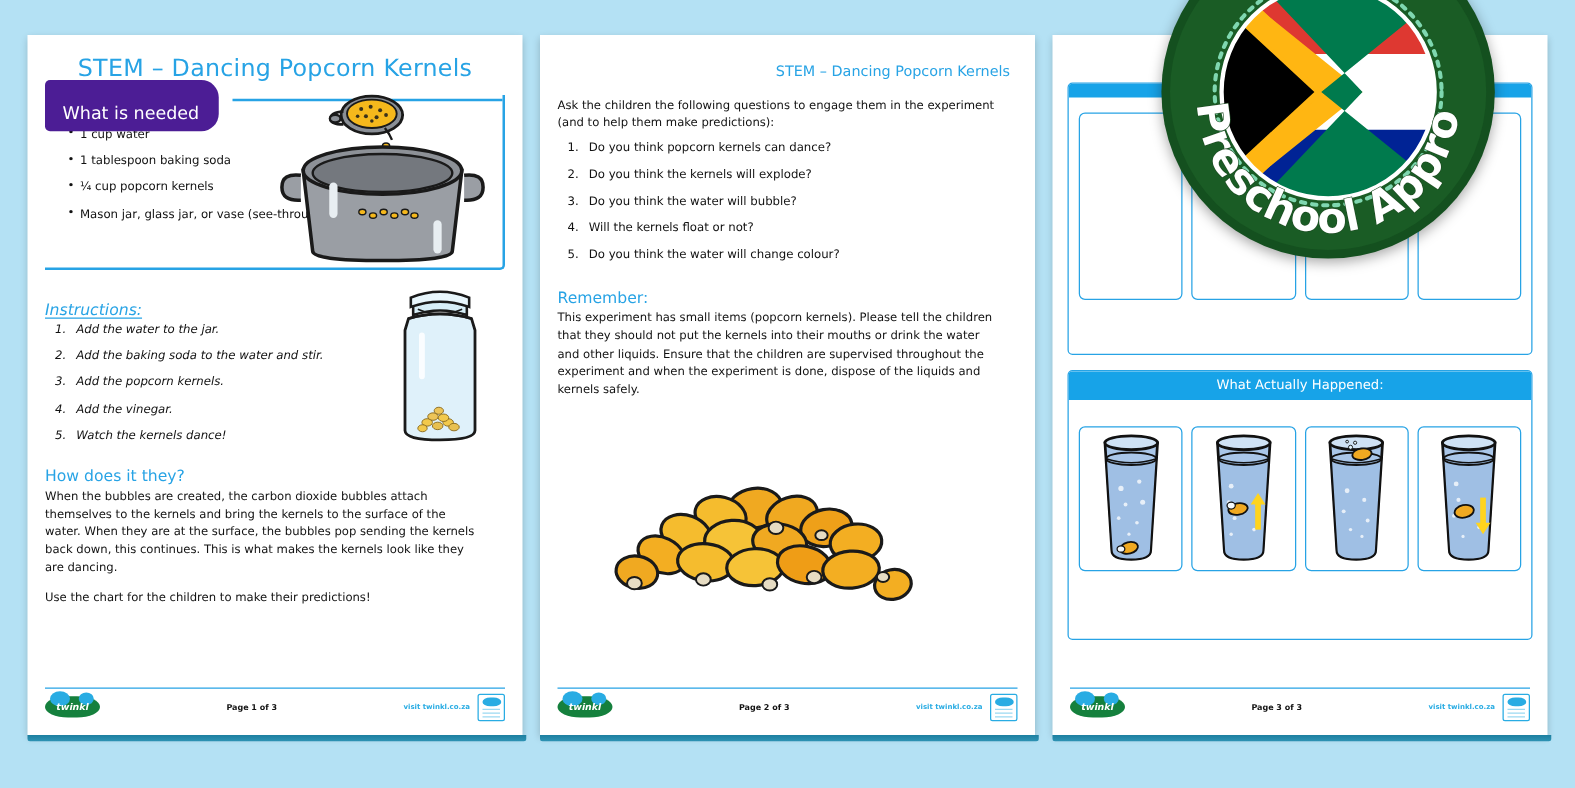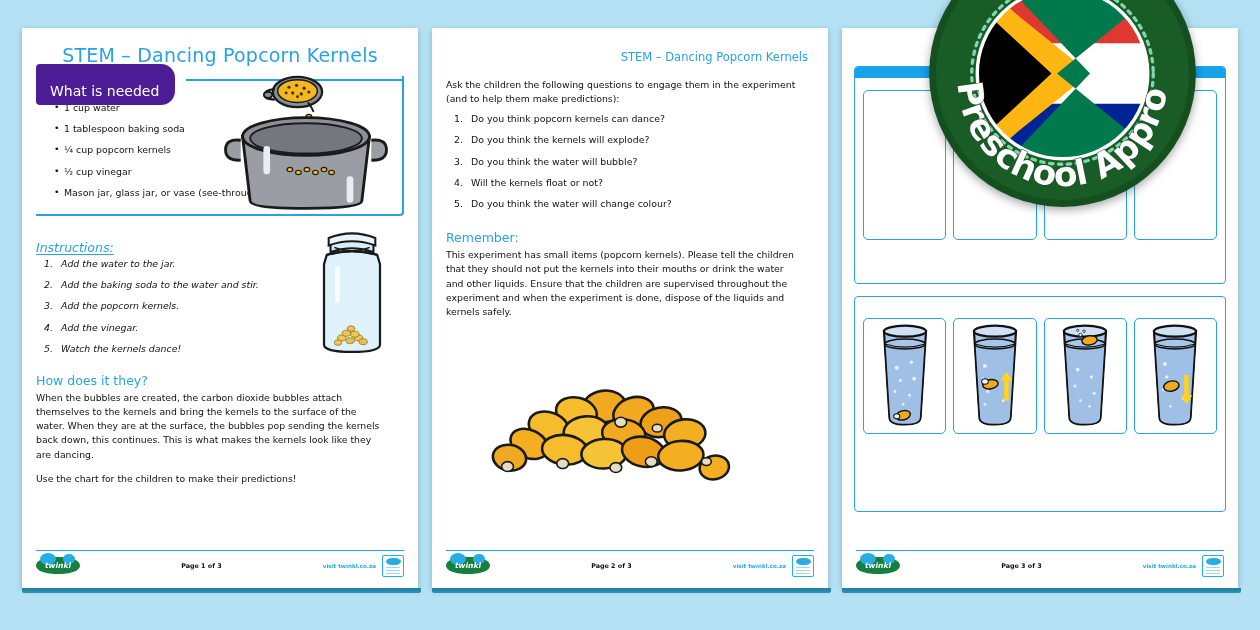--- a/index.html
+++ b/index.html
@@ -227,21 +227,20 @@
     <div class="title-main">STEM – Dancing Popcorn Kernels</div>
 
     <div class="needbox">
       <div class="tabline"></div>
       <div class="needtab">What is needed</div>
 
       <ul class="needlist">
         <li>1 cup water</li>
         <li>1 tablespoon baking soda</li>
         <li>¼ cup popcorn kernels</li>
-        <li>½ cup vinegar</li>
         <li>Mason jar, glass jar, or vase (see-through).</li>
       </ul>
 
       <svg viewBox="0 0 210 150" style="position:absolute;right:-4px;top:-2px;width:200px;height:142px;">
 
         <g transform="translate(62,2)">
           <ellipse cx="34" cy="17" rx="26" ry="16" fill="#8a8f96" stroke="#1a1a1a" stroke-width="2.4"></ellipse>
           <ellipse cx="34" cy="16" rx="21" ry="12" fill="#f5b81c" stroke="#1a1a1a" stroke-width="1.6"></ellipse>
           <g fill="#1a1a1a" opacity=".85">
             <circle cx="25" cy="12" r="1.7"></circle>
@@ -410,20 +409,21 @@
       <div class="panel-head"></div>
       <div class="boxrow" style="height:172px;padding-top:12px;">
         <div class="predbox"></div>
         <div class="predbox"></div>
         <div class="predbox"></div>
         <div class="predbox"></div>
       </div>
     </div>
 
     <div class="panel" style="margin-top:12px;height:216px;">
+      <div class="panel-head">What Actually Happened:</div>
 
       <div class="glassrow" style="margin-top:12px;">
 
         <div class="glasscell">
           <svg viewBox="0 0 70 118" style="width:64px;height:108px;">
             <path d="M12 10 L18 104 q0 8 17 8 q17 0 17 -8 L58 10 Z" fill="#a9c6e8" stroke="#111" stroke-width="2.4"></path>
             <path d="M13 24 L18 104 q0 8 17 8 q17 0 17 -8 L57 24 q-22 7 -44 0 Z" fill="#9fbfe4" stroke="#111" stroke-width="1.4"></path>
             <ellipse cx="35" cy="10" rx="23" ry="6" fill="#cfe2f5" stroke="#111" stroke-width="2.4"></ellipse>
             <ellipse cx="35" cy="24" rx="22" ry="5.5" fill="none" stroke="#111" stroke-width="1.6"></ellipse>
             <g fill="#ffffff" opacity=".75">

